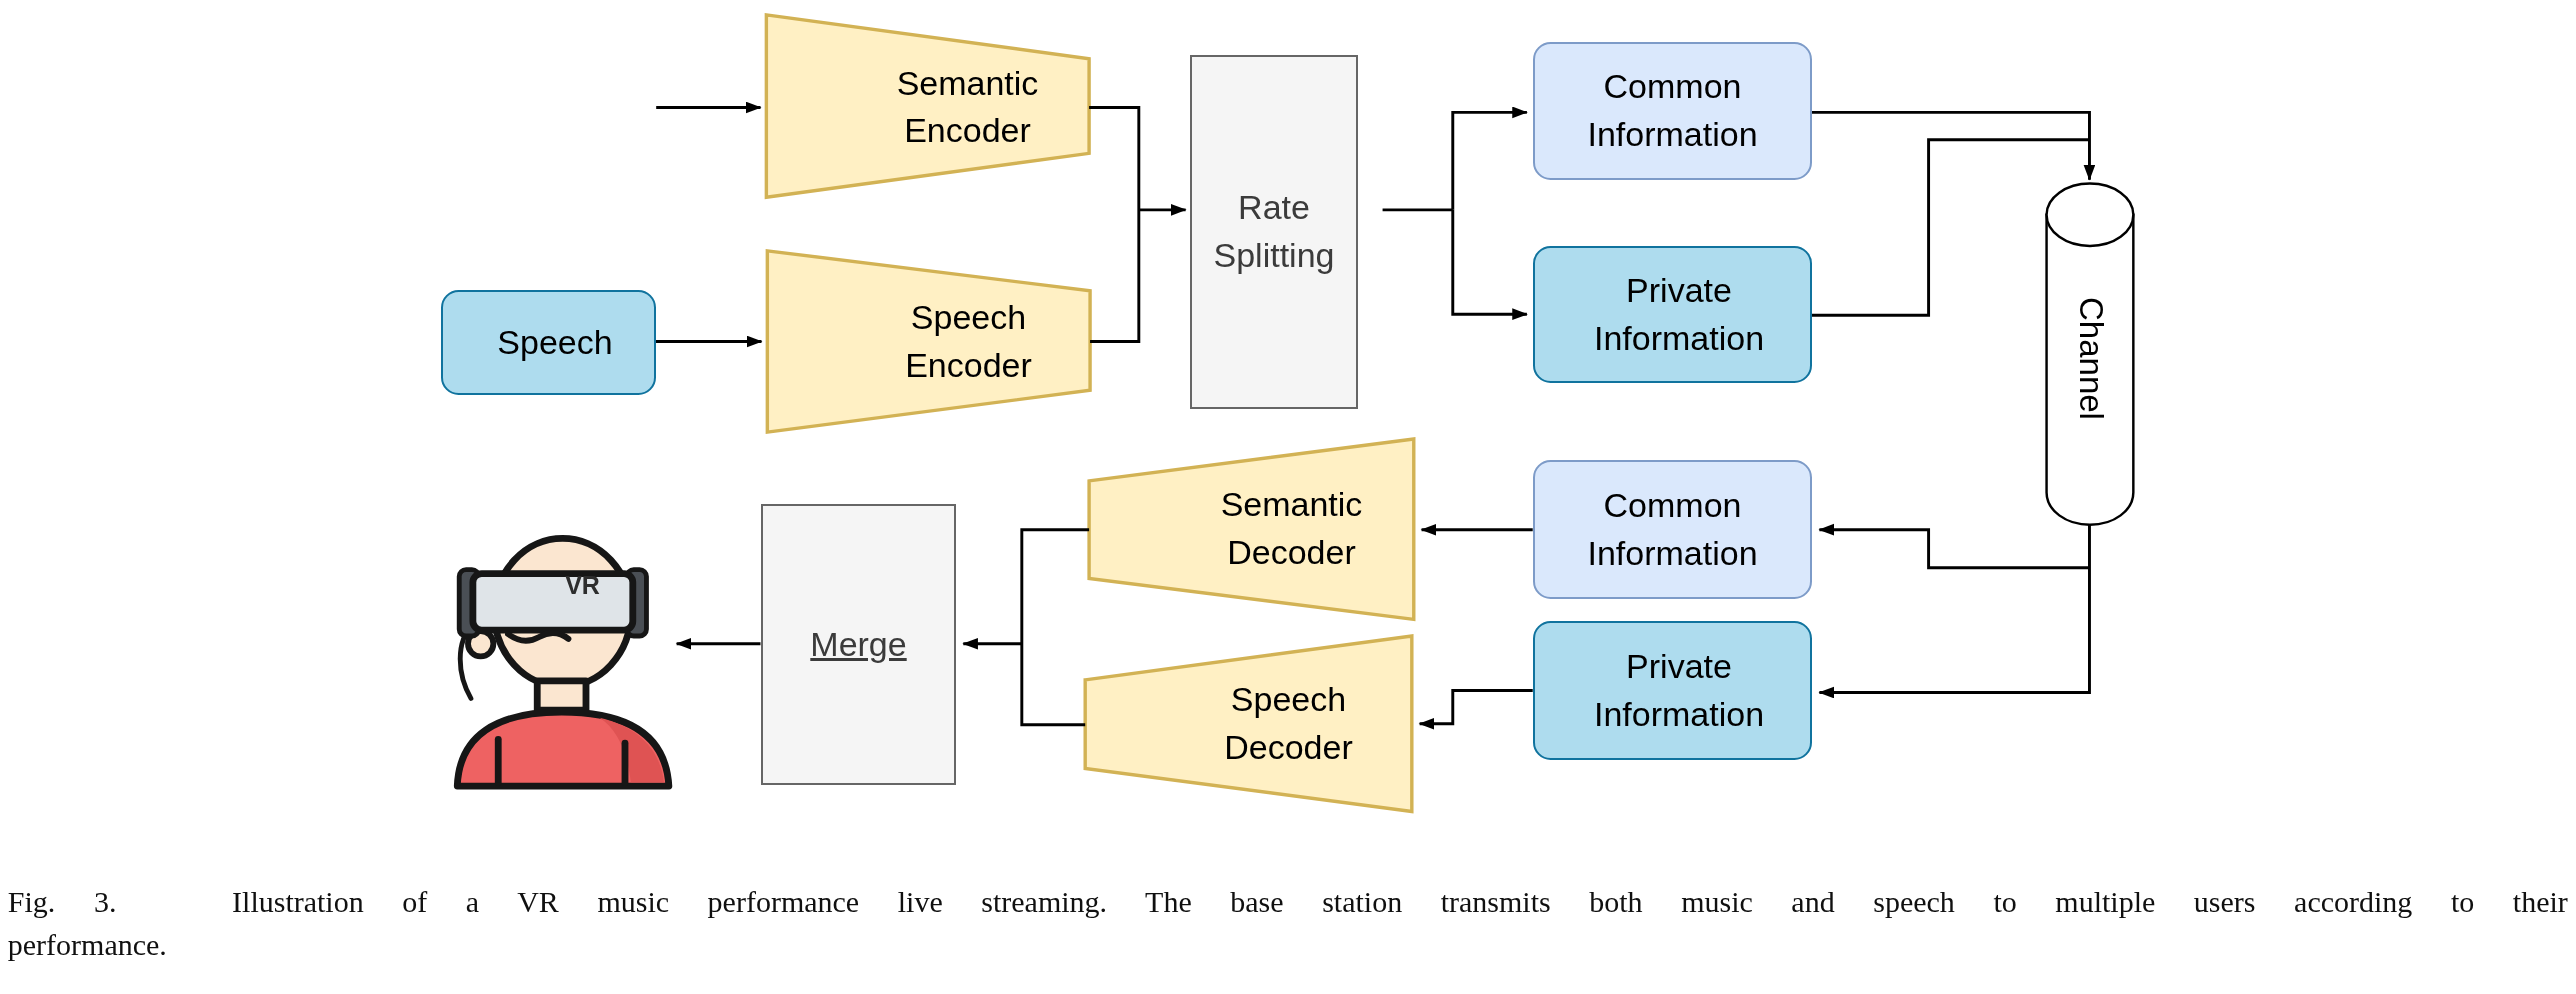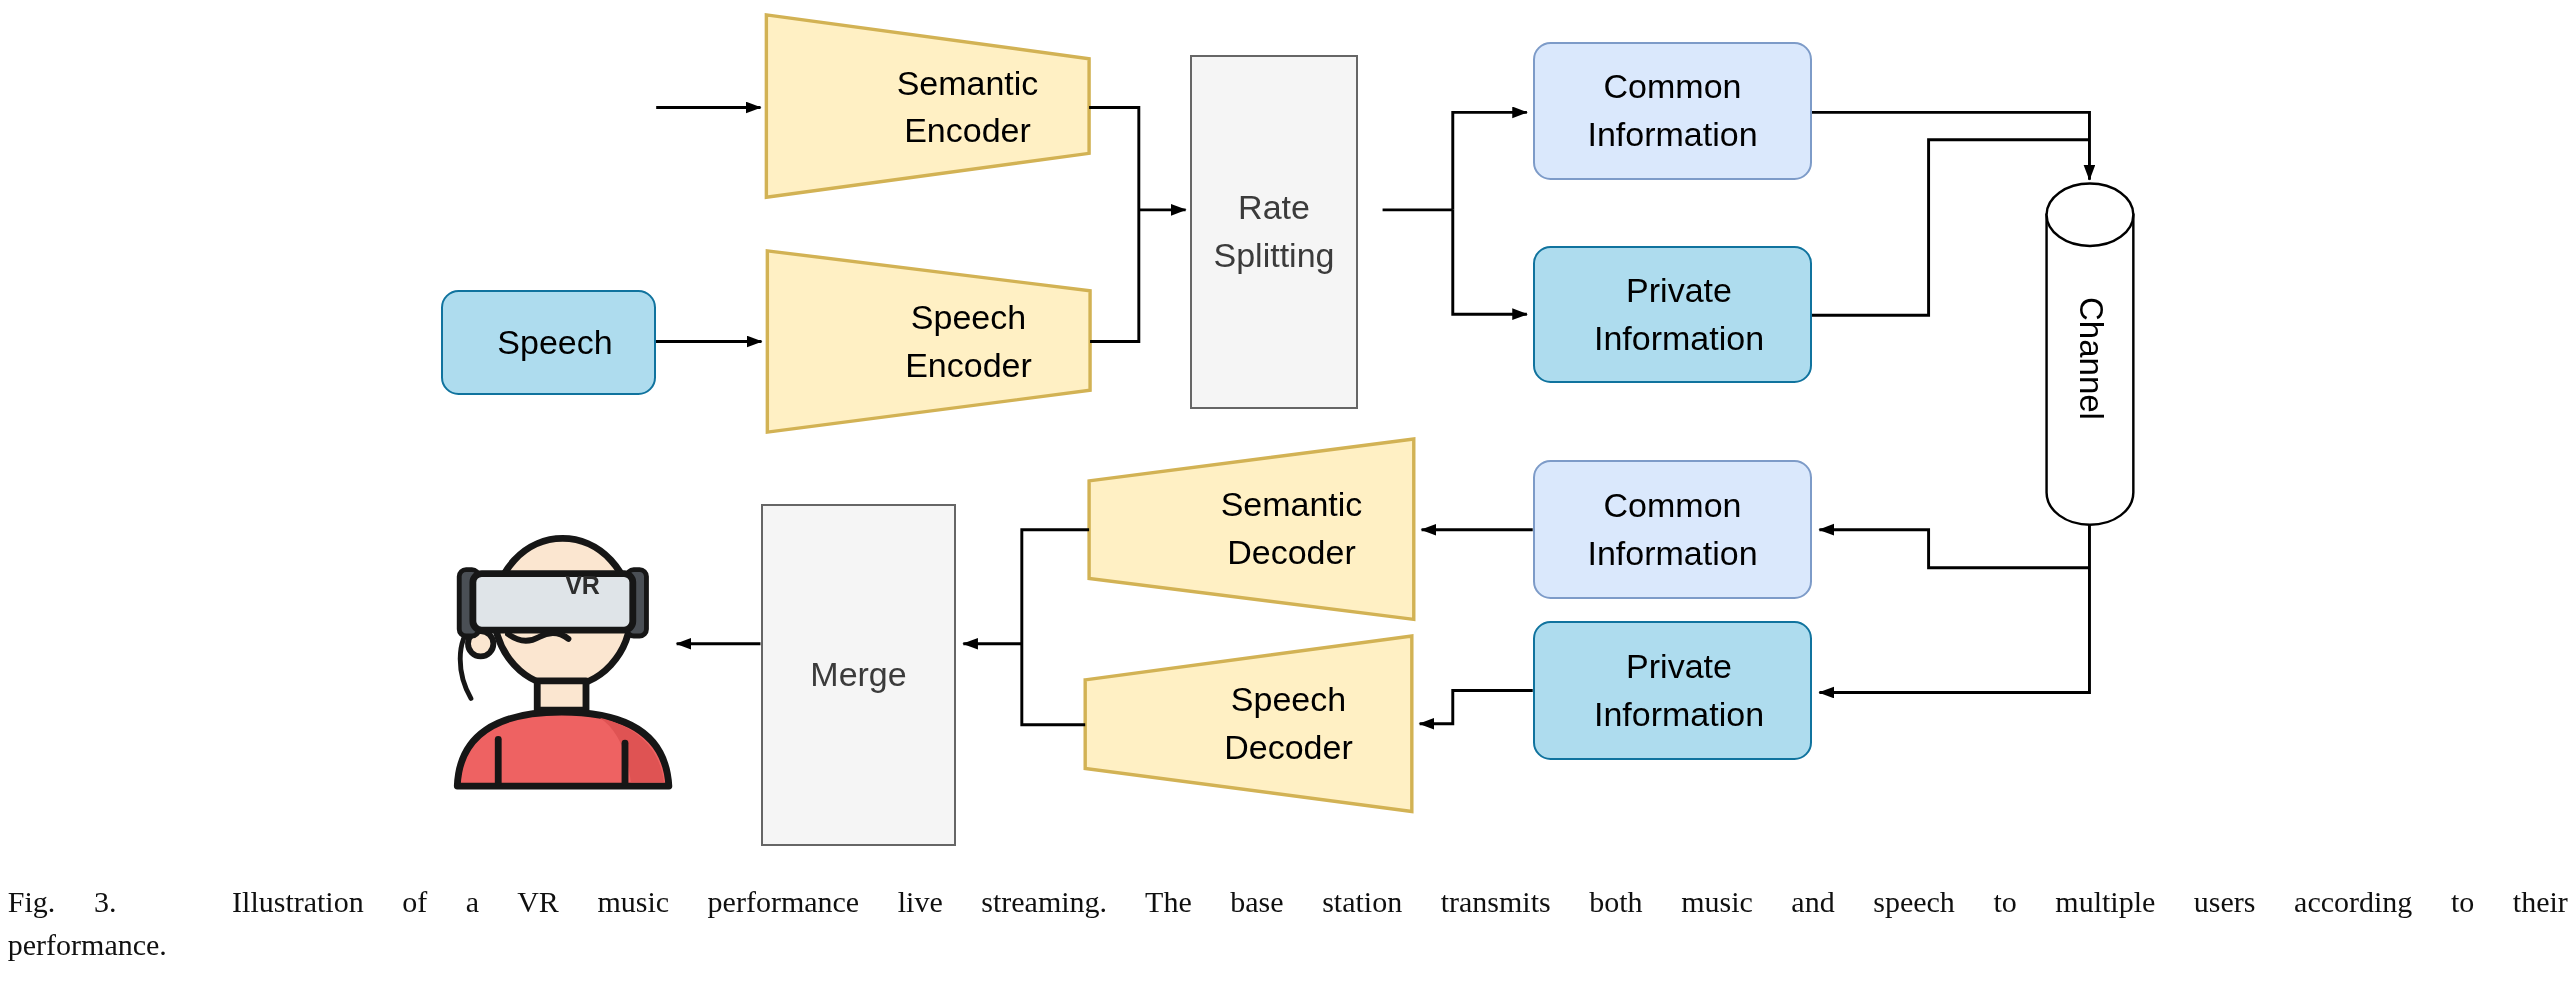--- a/index.html
+++ b/index.html
@@ -24,21 +24,21 @@
   #caption-line1{position:absolute;left:0;top:885px;width:2560px;text-align:justify;text-align-last:justify;}
   #caption-line2{position:absolute;left:0;top:928px;width:2560px;}
   
   #node-music          {left:441px; top:54px;  width:215px;height:107px;}
   #node-speech         {left:441px; top:290px; width:215px;height:105px;}
   #node-rate-splitting {left:1190px;top:31px;  width:168px;height:354px;margin-top:24px;}
   #node-common-top     {left:1533px;top:42px;  width:279px;height:138px;}
   #node-private-top    {left:1533px;top:246px; width:279px;height:137px;}
   #node-common-bottom  {left:1533px;top:460px; width:279px;height:139px;}
   #node-private-bottom {left:1533px;top:621px; width:279px;height:139px;}
-  #node-merge          {left:761px; top:504px; width:195px;height:342px;}
+  #node-merge          {left:761px; top:504px; width:195px;height:281px;text-decoration:underline;}
   #lbl-sem-enc   {left:766px; top:14.6px; width:323px;height:185px;}
   #lbl-speech-enc{left:767px; top:251px;width:323px;height:181px;}
   #lbl-sem-dec   {left:1089px;top:439px;width:325px;height:180px;}
   #lbl-speech-dec{left:1085px;top:636px;width:327px;height:176px;}
 </style>
 </head>
 <body>
 
 <div id="stage">
 

